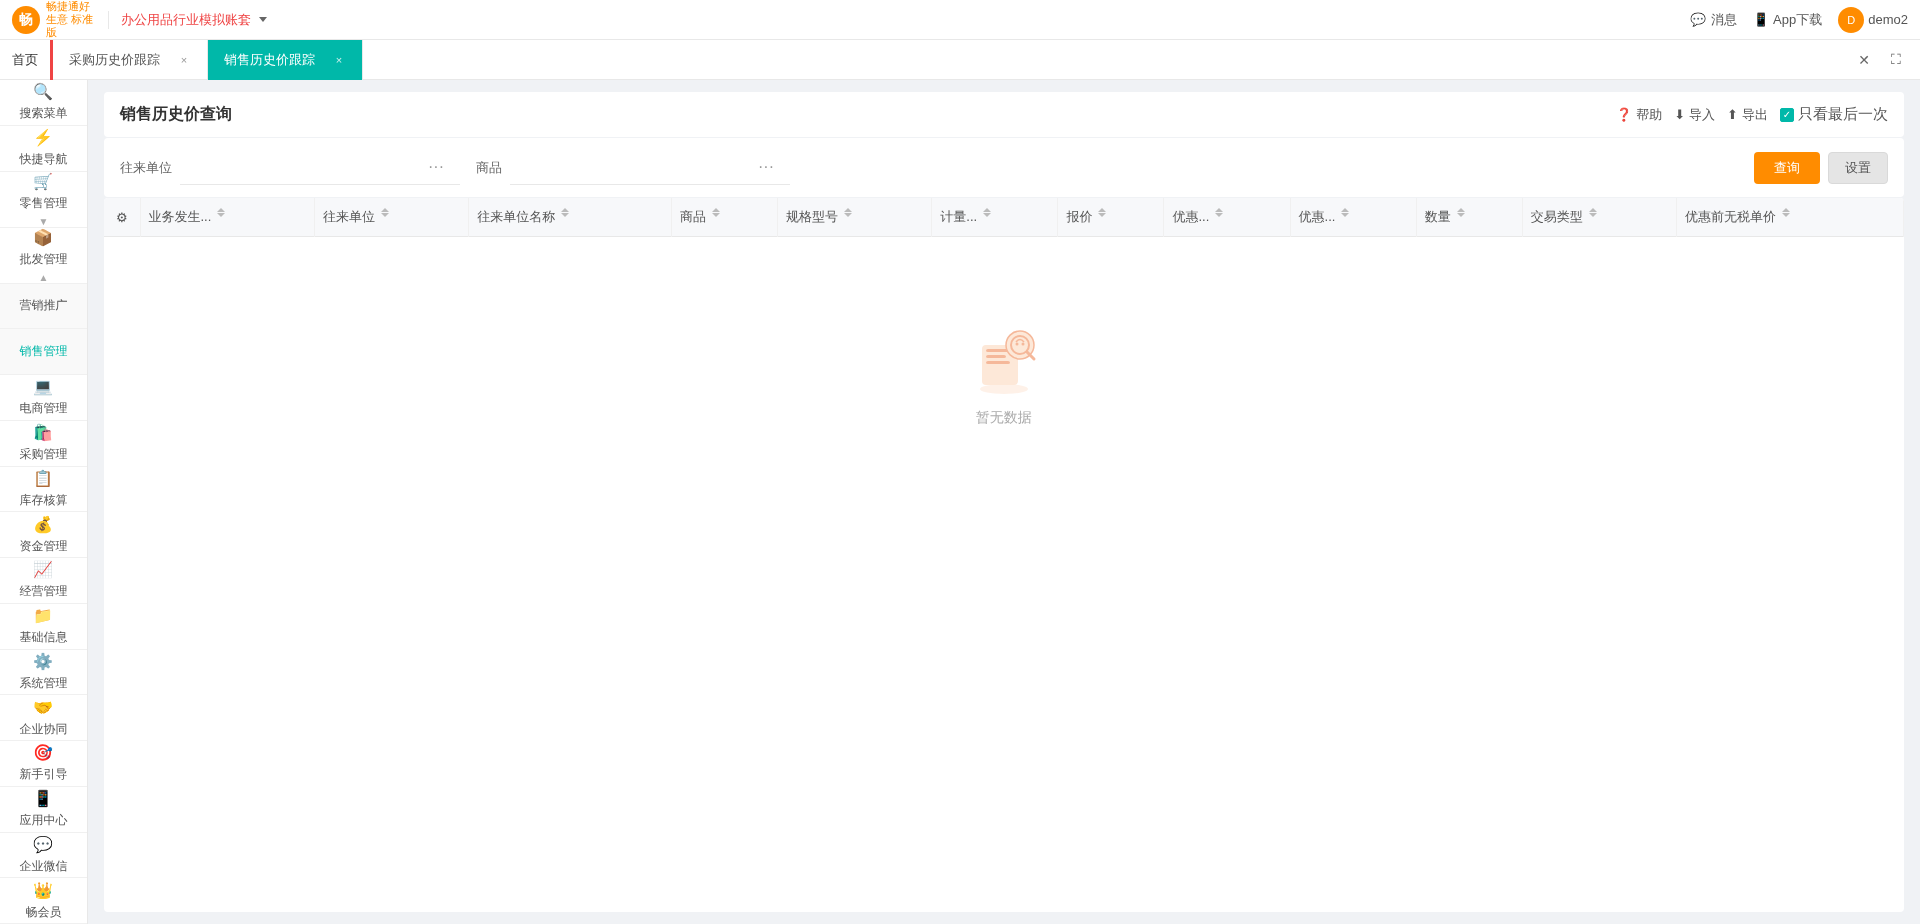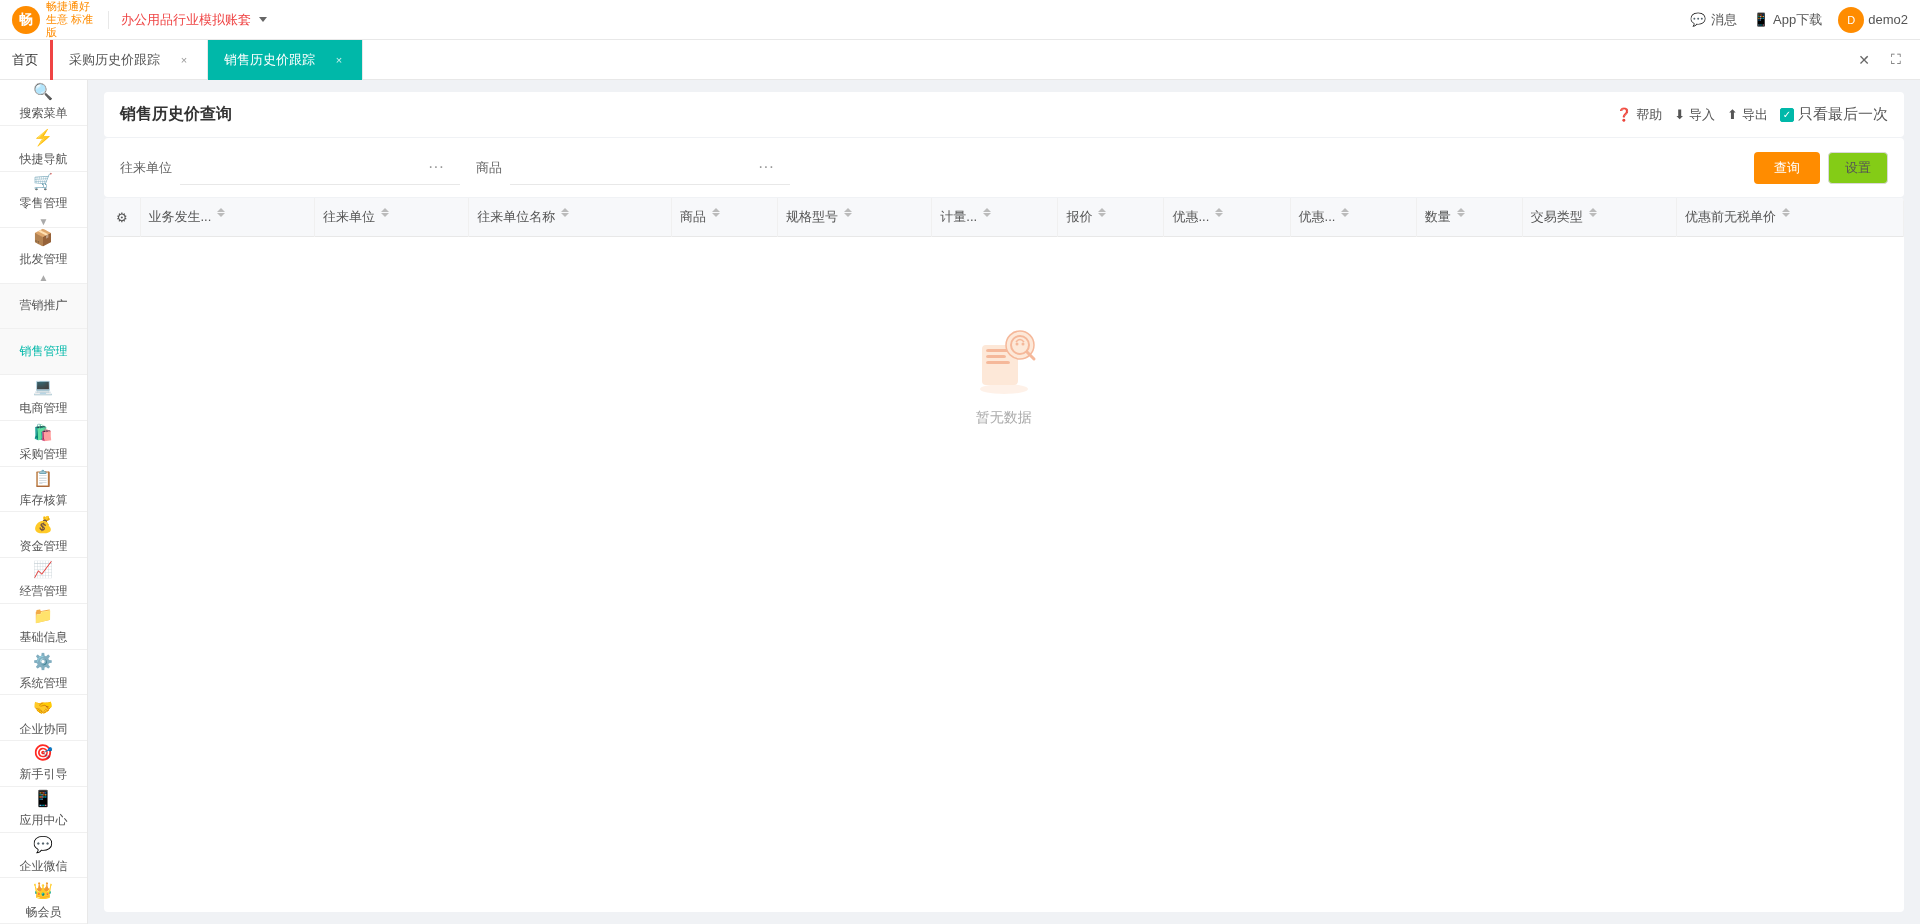--- a/index.html
+++ b/index.html
@@ -61,21 +61,21 @@
     .filter-label { color: #666; font-size: 13px; white-space: nowrap; }
     .date-chips { display: flex; align-items: center; gap: 4px; }
     .date-chip { padding: 2px 8px; border-radius: 12px; cursor: pointer; font-size: 12px; color: #555; }
     .date-chip.active { background: #ff8c00; color: #fff; border-radius: 12px; }
     .date-range { font-size: 12px; color: #888; margin-left: 4px; }
     .filter-input { border: 1px solid #e8e8e8; border-radius: 4px; padding: 4px 8px; font-size: 13px; min-width: 180px; color: #333; height: 30px; }
     .filter-input-with-dots { display: flex; align-items: center; border: none; border-bottom: 1px solid #e8e8e8; padding: 2px 8px; min-width: 280px; position: relative; }
     .filter-input-dots { color: #999; font-size: 16px; cursor: pointer; }
     .filter-actions { margin-left: auto; display: flex; gap: 8px; }
     .btn-query { background: #ff8c00; color: #fff; border: none; border-radius: 4px; padding: 6px 20px; cursor: pointer; font-size: 13px; }
-    .btn-settings { background: #84cc16; color: #555; border: 1px solid #d9d9d9; border-radius: 4px; padding: 6px 16px; cursor: pointer; font-size: 13px; }
+    .btn-settings { background: #e5e5e5; color: #555; border: 1px solid #d9d9d9; border-radius: 4px; padding: 6px 16px; cursor: pointer; font-size: 13px; }
 
     
     .table-container { background: #fff; border-radius: 4px; flex: 1; overflow: auto; }
     table { width: 100%; border-collapse: collapse; }
     thead tr { background: #f7f8fa; border-bottom: 1px solid #e8e8e8; }
     thead th { padding: 10px 8px; text-align: left; font-size: 13px; font-weight: normal; color: #555; white-space: nowrap; border-right: 1px solid #f0f0f0; position: relative; cursor: pointer; }
     .th-inner { display: flex; align-items: flex-start; gap: 4px; }
     .sort-arrows { display: flex; flex-direction: column; gap: 1px; margin-left: 2px; }
     .sort-up, .sort-down { display: block; width: 0; height: 0; }
     .sort-up { border-left: 4px solid transparent; border-right: 4px solid transparent; border-bottom: 4px solid #bbb; }

